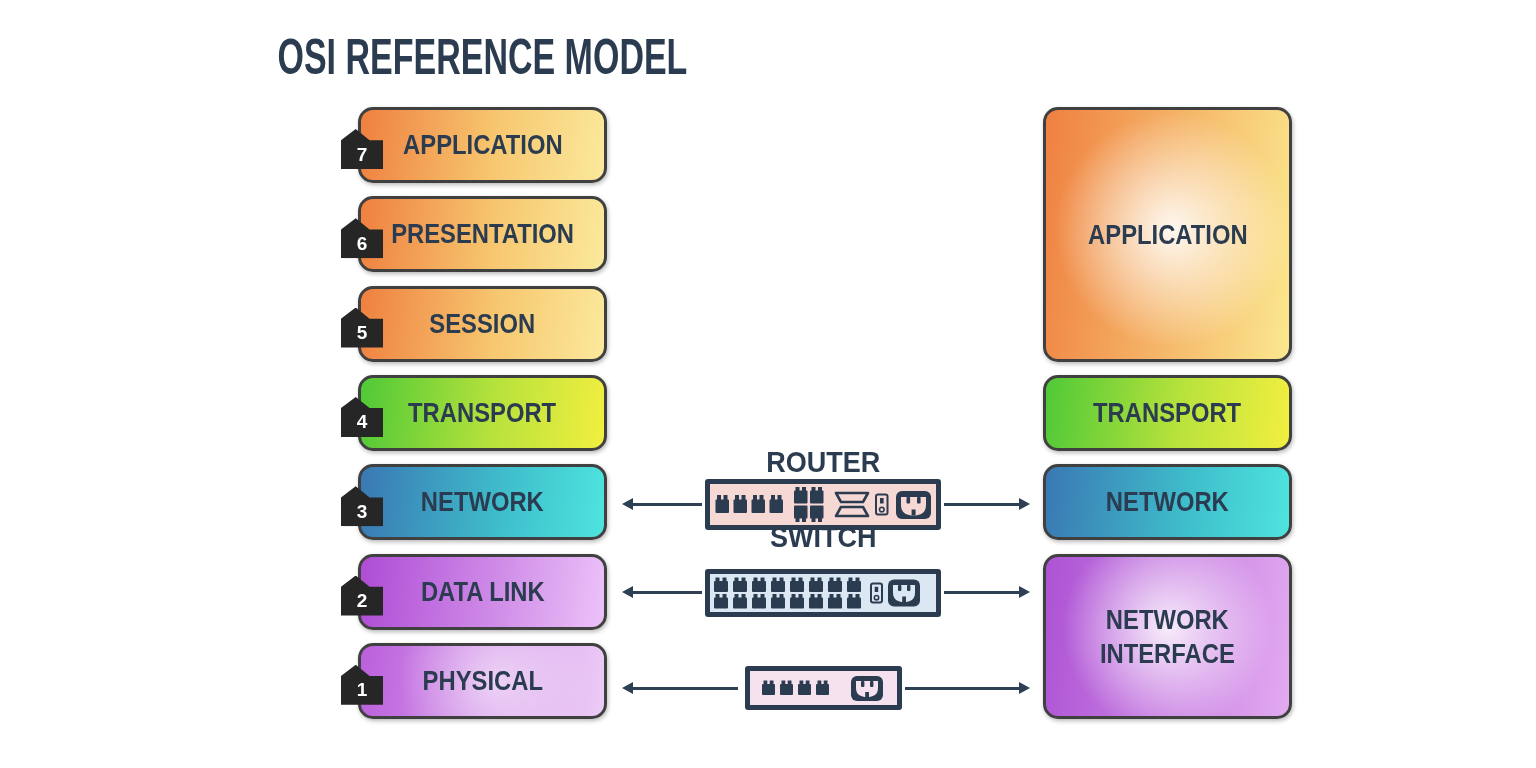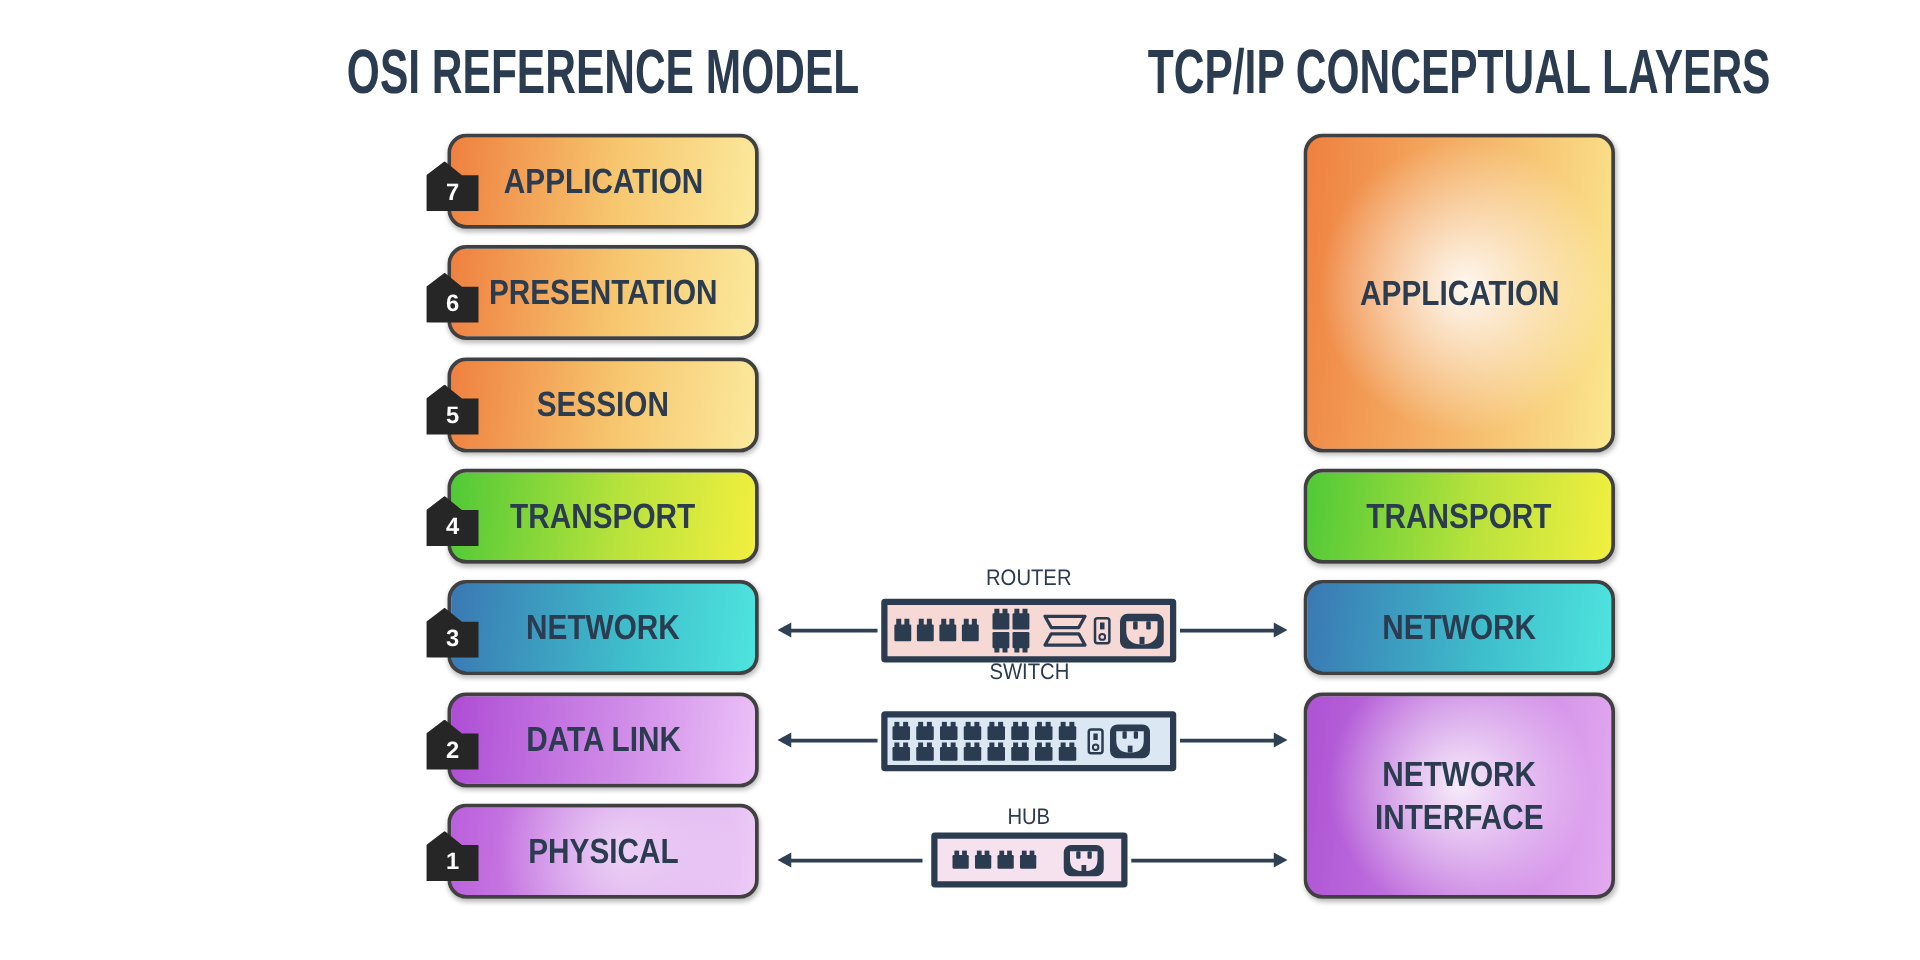--- a/index.html
+++ b/index.html
@@ -45,21 +45,21 @@
     display:flex; align-items:center; justify-content:center;
     padding-top:11px; box-sizing:border-box;
     filter:drop-shadow(2px 2px 2px rgba(0,0,0,0.35));
   }
   .badge span { color:#ffffff; font-size:19px; font-weight:700; }
 
   
   .dev-label {
     position:absolute; width:200px; height:26px;
     display:flex; align-items:center; justify-content:center;
-    font-size:18px; font-weight:400; color:#2b3c50;
+    font-size:30px; font-weight:700; color:#2b3c50;
   }
   .dev-label .cond { transform:scaleX(0.9); }
   .lbl-router { left:723px; top:449px; }
   .lbl-switch { left:723px; top:524px; }
   .lbl-hub    { left:723px; top:640px; }
 
   .dev-box {
     position:absolute; box-sizing:border-box;
     border:5px solid #2b3b50; border-radius:3px;
   }
@@ -88,23 +88,20 @@
   .ar-3r { left:905px; top:687px; width:115px; }
 </style>
 </head>
 <body>
 
 <div class="stage">
 
   <div class="title title-left">
     <span class="cond">OSI REFERENCE MODEL</span>
   </div>
-  <div class="title title-right">
-    <span class="cond">TCP/IP CONCEPTUAL LAYERS</span>
-  </div>
 
   <div class="layer osi-row" style="--i: 0; background: linear-gradient(97deg, rgb(239, 128, 64) 0%, rgb(247, 199, 111) 55%, rgb(251, 233, 156) 100%);">
     <div class="badge">
         <span>7</span>
       </div>
     <span class="lbl cond">APPLICATION</span>
   </div>
   <div class="layer osi-row" style="--i: 1; background: linear-gradient(97deg, rgb(239, 128, 64) 0%, rgb(247, 199, 111) 55%, rgb(251, 233, 156) 100%);">
     <div class="badge">
         <span>6</span>
@@ -154,23 +151,20 @@
   <div class="layer tcp-col tcp-3" style="background: radial-gradient(circle at 50% 45%, rgba(255, 255, 255, 0.85) 0%, rgba(255, 255, 255, 0) 70%), linear-gradient(97deg, rgb(173, 82, 212) 0%, rgb(226, 170, 240) 100%);">
     <span class="lbl cond">NETWORK</span>
     <span class="lbl cond">INTERFACE</span>
   </div>
 
   <div class="dev-label lbl-router">
     <span class="cond">ROUTER</span>
   </div>
   <div class="dev-label lbl-switch">
     <span class="cond">SWITCH</span>
-  </div>
-  <div class="dev-label lbl-hub">
-    <span class="cond">HUB</span>
   </div>
 
   <div class="dev-box dev-router" style="background: rgb(246, 216, 213); color: rgb(246, 216, 213);">
     <svg viewBox="0 0 226 41">
       <g fill="#2b3b50">
         <rect x="7" y="11" width="4" height="6"></rect>
           <rect x="13.5" y="11" width="4" height="6"></rect>
           <rect x="5.5" y="15.5" width="13.5" height="13.5" rx="1"></rect>
         <rect x="25" y="11" width="4" height="6"></rect>
           <rect x="31.5" y="11" width="4" height="6"></rect>

